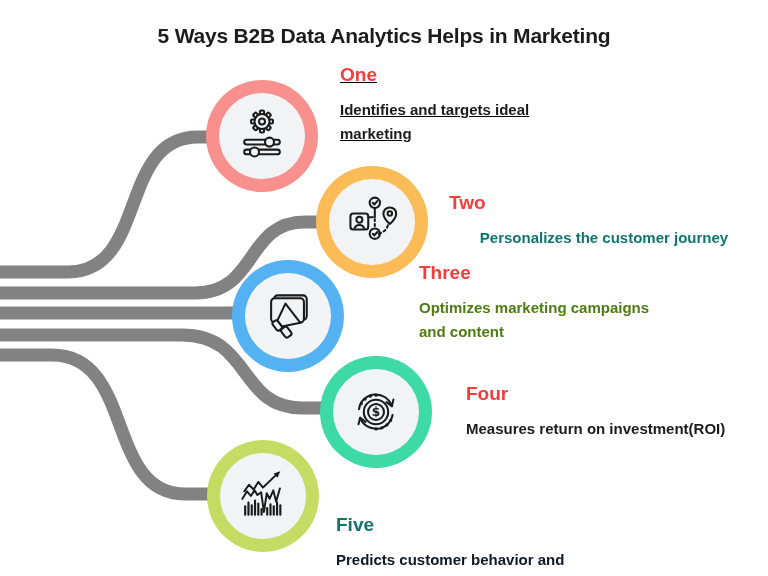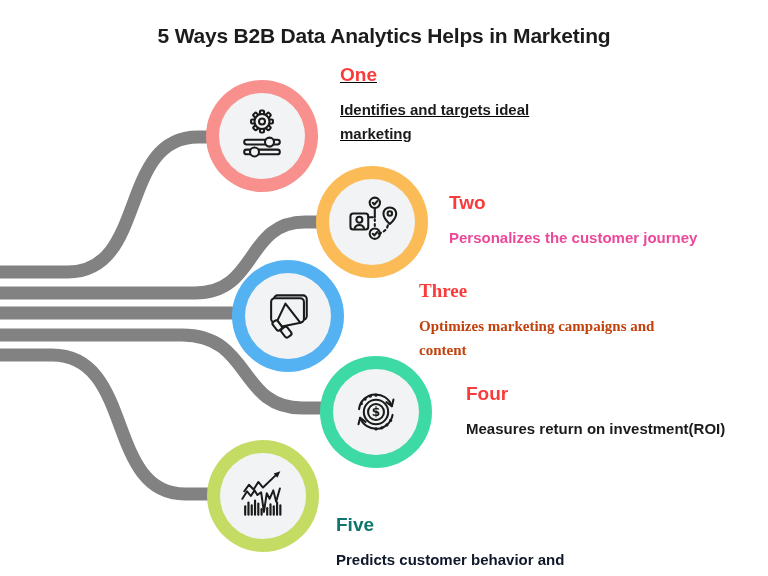--- a/index.html
+++ b/index.html
@@ -12,21 +12,21 @@
         display:flex;align-items:center;justify-content:center;}
   .disc{width:86px;height:86px;border-radius:50%;display:flex;align-items:center;justify-content:center;}
   .node-1{left:206px;top:80px;}
   .node-2{left:316px;top:166px;}
   .node-3{left:232px;top:260px;}
   .node-4{left:320px;top:356px;}
   .node-5{left:207px;top:440px;}
   .tblock{position:absolute;z-index:1;}
   .tb-1{left:340px;top:64px;width:232px;text-decoration:underline;}
   .tb-2{left:449px;top:180px;width:310px;margin-top:12px;}
-  .tb-3{left:419px;top:280px;width:255px;font-family:Liberation Serif, serif;}
+  .tb-3{left:419px;top:262px;width:255px;}
   .tb-4{left:452px;top:383px;width:310px;margin-left:14px;}
   .tb-5{left:336px;top:482px;width:250px;}
   .num{font-size:19px;font-weight:700;line-height:22px;}
   .desc{margin-top:12px;font-size:15px;font-weight:700;line-height:24px;}
   svg.icon{display:block;}
 </style>
 </head>
 <body>
 
 <div id="page">
@@ -145,26 +145,26 @@
     </div>
   </div>
 
   <div class="tblock tb-1">
     <div class="num" style="color: rgb(250, 59, 59);">One</div>
     <div class="desc" style="color: rgb(27, 27, 27);">Identifies and targets ideal marketing</div>
   </div>
 
   <div class="tblock tb-2">
     <div class="num" style="color: rgb(250, 59, 59);">Two</div>
-    <div class="desc" style="color: #ec4899;">Personalizes the customer journey</div>
+    <div class="desc" style="color: #0f766e; text-align: center;">Personalizes the customer journey</div>
   </div>
 
   <div class="tblock tb-3">
     <div class="num" style="color: rgb(250, 59, 59);">Three</div>
-    <div class="desc" style="color: #c2410c;">Optimizes marketing campaigns and content</div>
+    <div class="desc" style="color: #4d7c0f;">Optimizes marketing campaigns and content</div>
   </div>
 
   <div class="tblock tb-4">
     <div class="num" style="color: rgb(250, 59, 59);">Four</div>
     <div class="desc" style="color: rgb(27, 27, 27);">Measures return on investment(ROI)</div>
   </div>
 
   <div class="tblock tb-5">
     <div class="num" style="color: #0f766e; margin-top: 32px;">Five</div>
     <div class="desc" style="color: #0f172a;">Predicts customer behavior and future trends</div>

